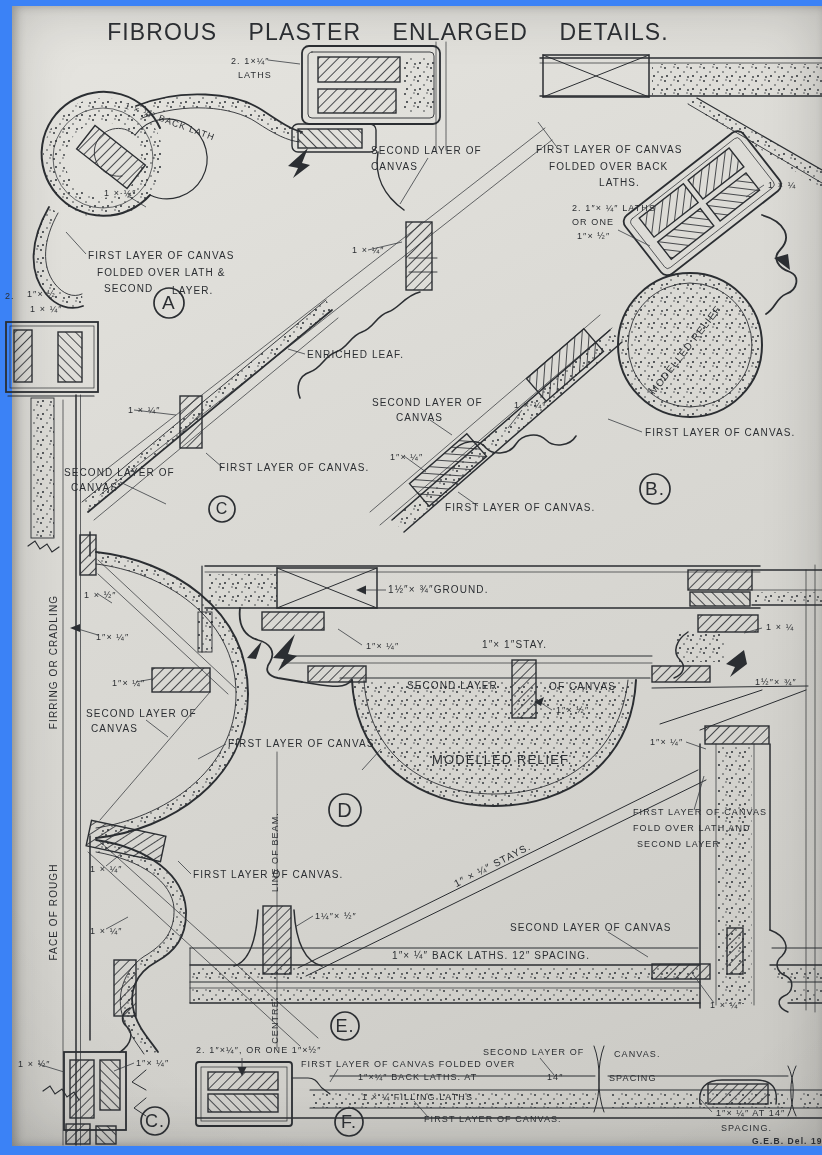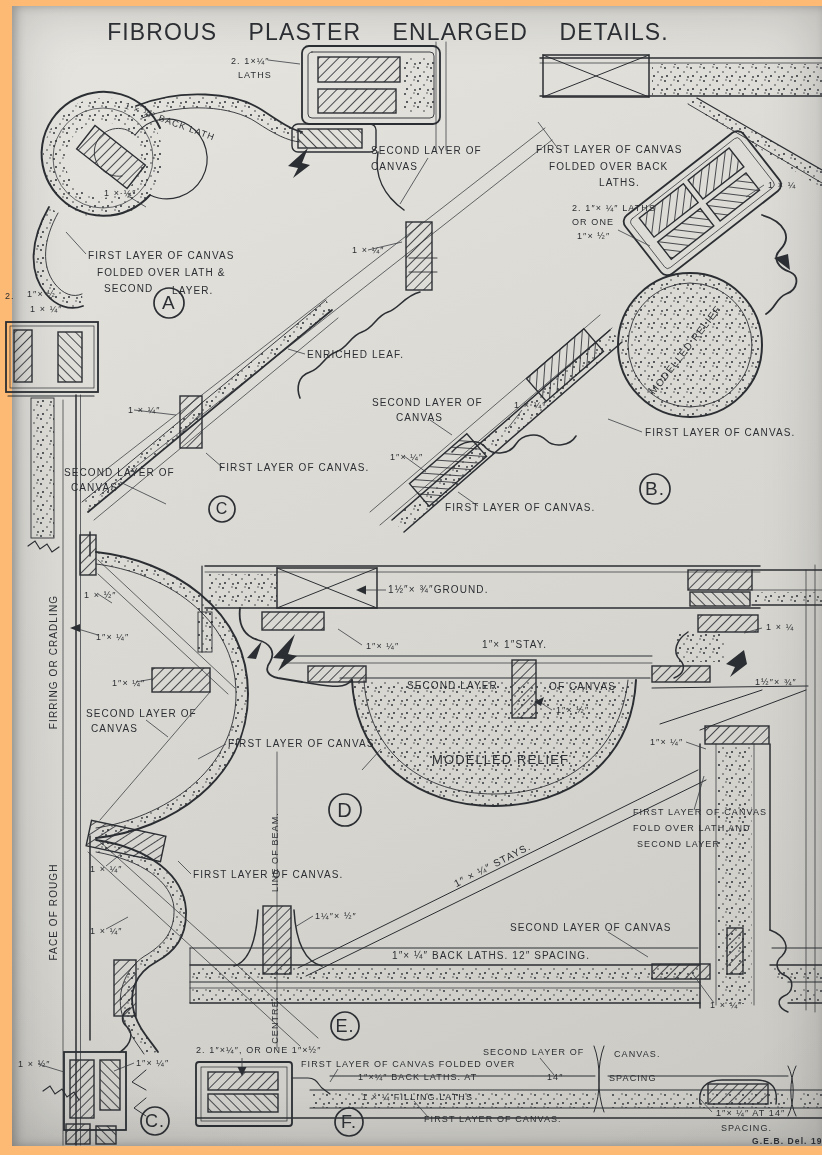--- a/index.html
+++ b/index.html
@@ -1,16 +1,16 @@
 <!DOCTYPE html>
 <html><head>
 <meta charset="utf-8">
 <style>
   html,body{margin:0;padding:0;background:#0b0b0b;}
-  .photo{position:relative;width:822px;height:1155px;background:#fdba74;overflow:hidden;
+  .photo{position:relative;width:822px;height:1155px;background:#3b82f6;overflow:hidden;
          font-family:"Liberation Sans","DejaVu Sans",sans-serif;}
   .page{position:absolute;left:12px;top:6px;right:0;bottom:9px;
         background:linear-gradient(155deg,#e6e5e0 0%,#dcdbd6 35%,#d5d4cf 65%,#c9c8c3 100%);
         box-shadow:inset 0 0 60px rgba(0,0,0,.18), inset 4px 0 10px rgba(0,0,0,.25);}
   .page::after{content:"";position:absolute;inset:0;pointer-events:none;
         background:radial-gradient(130% 120% at 55% 35%, rgba(0,0,0,0) 55%, rgba(0,0,0,.14) 100%);}
   svg.art{position:absolute;left:0;top:0;}
   svg.art text{fill:#2b2e32;letter-spacing:1.1px;}
   .title{font-size:23px;letter-spacing:5px;word-spacing:24px;fill:#33373b;}
   .ln{stroke:#2b2e32;fill:none;stroke-linecap:round;}

